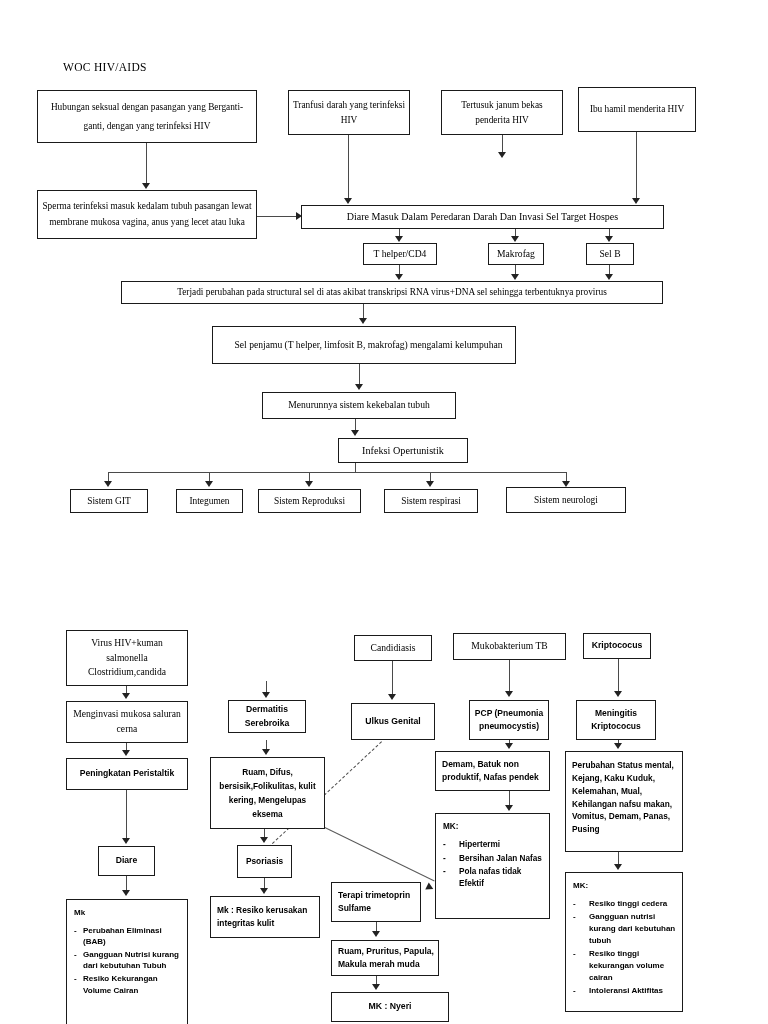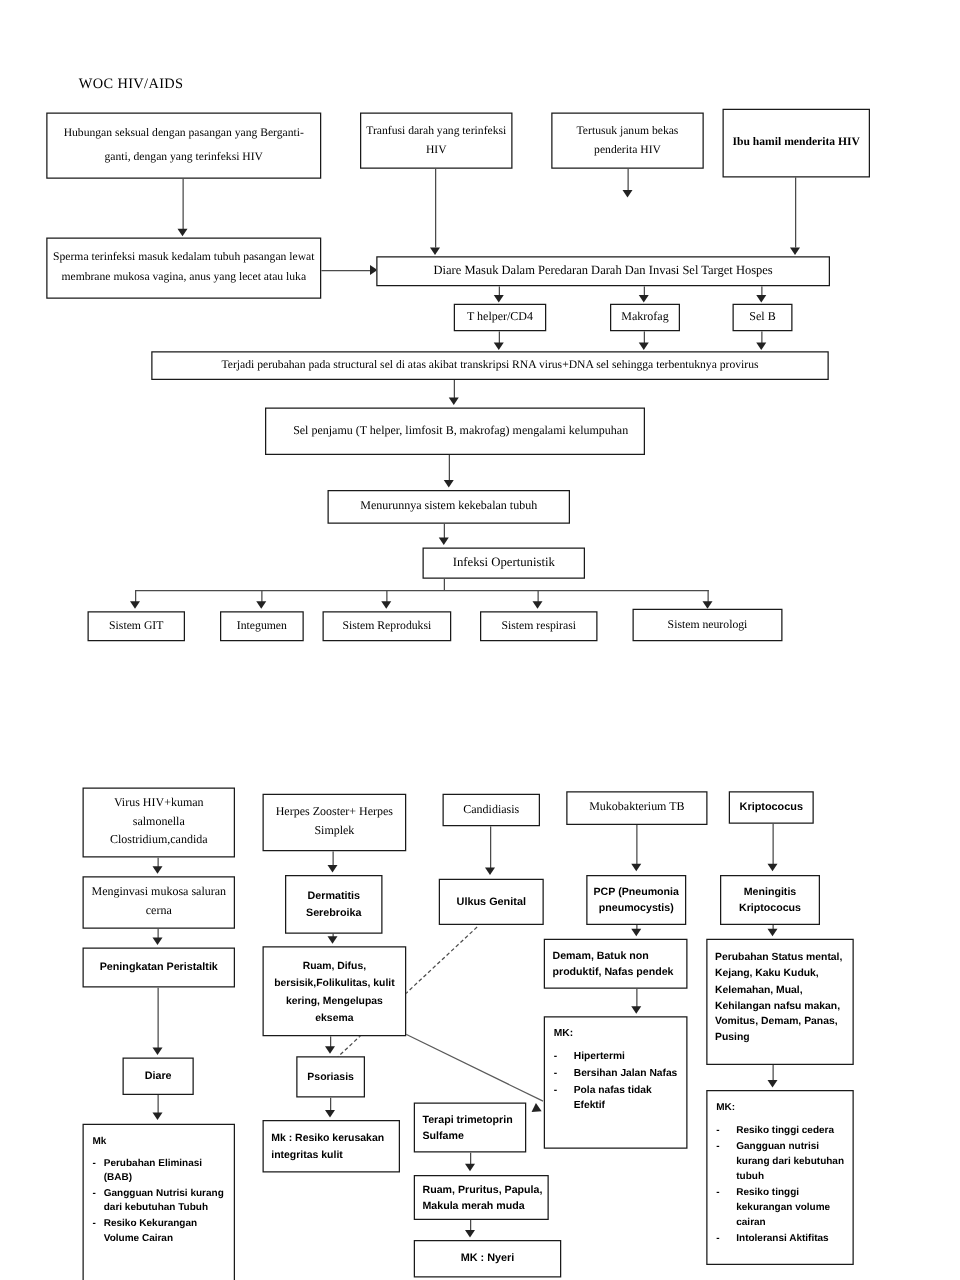--- a/index.html
+++ b/index.html
@@ -116,21 +116,21 @@
 <div id="page">
 
   <div class="title" style="left:63px; top:61px;">WOC  HIV/AIDS</div>
 
   <div class="box serif" style="left:37px; top:90px; width:220px; height:53px; font-size:9.3px; line-height:2.0;">Hubungan seksual dengan pasangan yang Berganti-ganti, dengan yang terinfeksi HIV</div>
 
   <div class="box serif" style="left:288px; top:90px; width:122px; height:45px; font-size:9.3px;">Tranfusi darah yang terinfeksi HIV</div>
 
   <div class="box serif" style="left:441px; top:90px; width:122px; height:45px; font-size:9.3px;">Tertusuk janum bekas penderita HIV</div>
 
-  <div class="box serif" style="left:578px; top:87px; width:118px; height:55px; font-size:9.3px;font-weight:bold;">Ibu hamil menderita HIV</div>
+  <div class="box serif" style="left:578px; top:87px; width:118px; height:45px; font-size:9.3px;">Ibu hamil menderita HIV</div>
 
 
   <div class="box serif" style="left:37px; top:190px; width:220px; height:49px; font-size:9.3px; line-height:1.65;">Sperma terinfeksi masuk kedalam tubuh pasangan lewat membrane mukosa vagina, anus yang lecet atau luka</div>
 
   <div class="box serif" style="left:301px; top:205px; width:363px; height:24px; font-size:10px;">Diare Masuk Dalam Peredaran Darah Dan Invasi Sel Target Hospes</div>
 
   <div class="box serif" style="left:363px; top:243px; width:74px; height:22px; font-size:9.6px;">T helper/CD4</div>
   <div class="box serif" style="left:488px; top:243px; width:56px; height:22px; font-size:9.6px;">Makrofag</div>
   <div class="box serif" style="left:586px; top:243px; width:48px; height:22px; font-size:9.6px;">Sel B</div>
 
@@ -227,23 +227,22 @@
 
   <div class="vline" style="left:126px; top:686px; height:8px;"></div>
   <div class="arrowdown" style="left:122px; top:693px;"></div>
   <div class="vline" style="left:126px; top:743px; height:8px;"></div>
   <div class="arrowdown" style="left:122px; top:750px;"></div>
   <div class="vline" style="left:126px; top:790px; height:49px;"></div>
   <div class="arrowdown" style="left:122px; top:838px;"></div>
   <div class="vline" style="left:126px; top:876px; height:15px;"></div>
   <div class="arrowdown" style="left:122px; top:890px;"></div>
 
-  <div class="box serif" style="left:210px; top:635px; width:115px; height:46px; font-size:9.6px;">Herpes Zooster+ Herpes Simplek</div>
-
-  <div class="box sans" style="left:228px; top:700px; width:78px; height:47px; font-size:8.6px;">Dermatitis Serebroika</div>
+
+  <div class="box sans" style="left:228px; top:700px; width:78px; height:33px; font-size:8.6px;">Dermatitis Serebroika</div>
 
   <div class="box sans" style="left:210px; top:757px; width:115px; height:72px; font-size:8.3px; line-height:1.7;">Ruam, Difus, bersisik,Folikulitas, kulit kering, Mengelupas eksema</div>
 
   <div class="box sans" style="left:237px; top:845px; width:55px; height:33px; font-size:8.4px;">Psoriasis</div>
 
   <div class="box sans" style="left:210px; top:896px; width:110px; height:42px; font-size:8.4px; text-align:left; justify-content:flex-start; padding-left:6px;">Mk : Resiko kerusakan integritas kulit</div>
 
   <div class="vline" style="left:266px; top:681px; height:12px;"></div>
   <div class="arrowdown" style="left:262px; top:692px;"></div>
   <div class="vline" style="left:266px; top:740px; height:10px;"></div>

